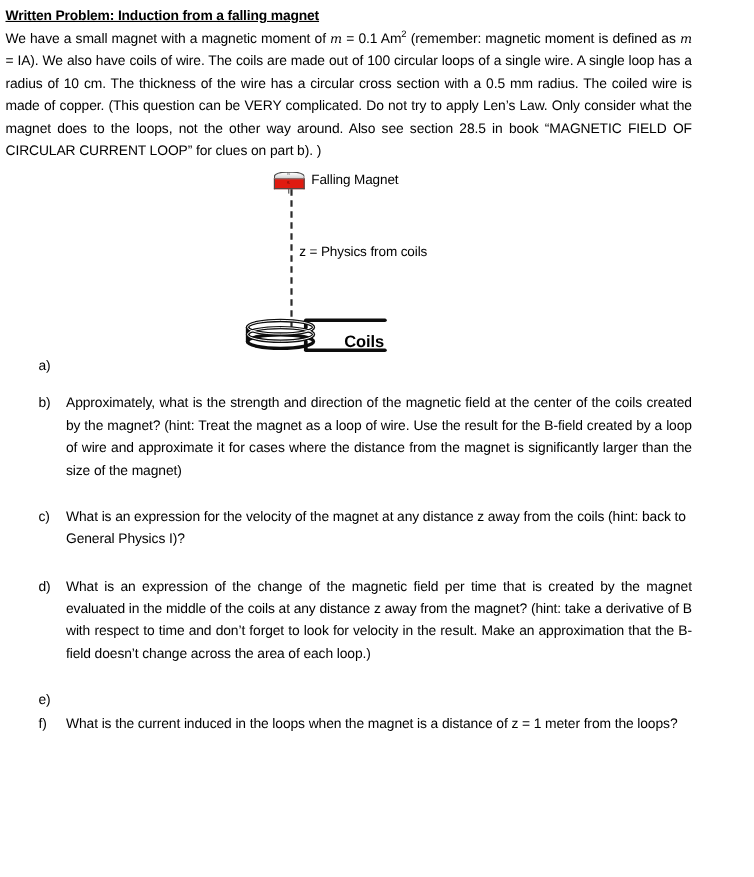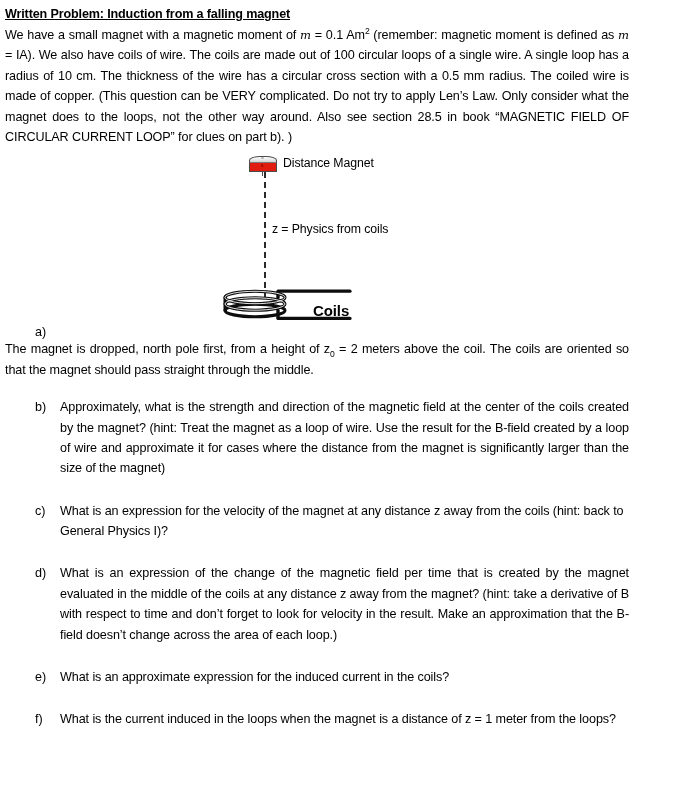--- a/index.html
+++ b/index.html
@@ -187,21 +187,21 @@
     <div class="fig-inner">
 
       <div class="magnet-wrap">
         <div class="magnet-stem"></div>
         <div class="magnet-top"></div>
         <div class="magnet-bot"></div>
         <div class="magnet-pole-n">N</div>
         <div class="magnet-pole-s">S</div>
       </div>
 
-      <div class="label-magnet">Distance Magnet</div>
+      <div class="label-magnet">Falling Magnet</div>
 
       <div class="dash-line"></div>
 
       <div class="label-z">z = Physics from coils</div>
 
       <svg class="coil-svg" viewBox="0 0 130 34">
         <g fill="none" stroke="#0d0d0d" stroke-width="3.2" stroke-linecap="round">
           <line x1="56" y1="3.2" x2="128" y2="3.2"></line>
           <line x1="56" y1="30.4" x2="128" y2="30.4"></line>
         </g>
@@ -225,21 +225,20 @@
 
     </div>
   </div>
 
   <div class="item nojust">
     <span class="marker">a)</span>
   </div>
 
   <div class="gap-md"></div>
 
-  <p class="para"><span>The magnet is dropped, north pole first, from a height of z</span><sub>0</sub><span> = 2 meters above the coil. The coils are oriented so that the magnet should pass straight through the middle.</span></p>
 
   <div class="gap-md"></div>
 
   <div class="item">
     <span class="marker">b)</span>
     <span>Approximately, what is the strength and direction of the magnetic field at the center of the coils created by the magnet?  (hint: Treat the magnet as a loop of wire. Use the result for the B-field created by a loop of wire and approximate it for cases where the distance from the magnet is </span><span class="b">significantly larger</span><span> than the size of the magnet)</span>
   </div>
 
   <div class="gap-lg"></div>
 
@@ -252,21 +251,20 @@
 
   <div class="item">
     <span class="marker">d)</span>
     <span>What is an expression of the change of the magnetic field per time that is created by the magnet evaluated in the middle of the coils at any distance z away from the magnet? (hint: take a derivative of B with respect to time and don’t forget to look for velocity in the result. Make an approximation that the B-field doesn’t change across the area of each loop.)</span>
   </div>
 
   <div class="gap-lg"></div>
 
   <div class="item nojust">
     <span class="marker">e)</span>
-    <span>What is an approximate expression for the induced current in the coils?</span>
   </div>
 
   <div class="gap-lg"></div>
 
   <div class="item nojust">
     <span class="marker">f)</span>
     <span>What is the current induced in the loops when the magnet is a distance of z = 1 meter from the loops?</span>
   </div>
 
 </div>

